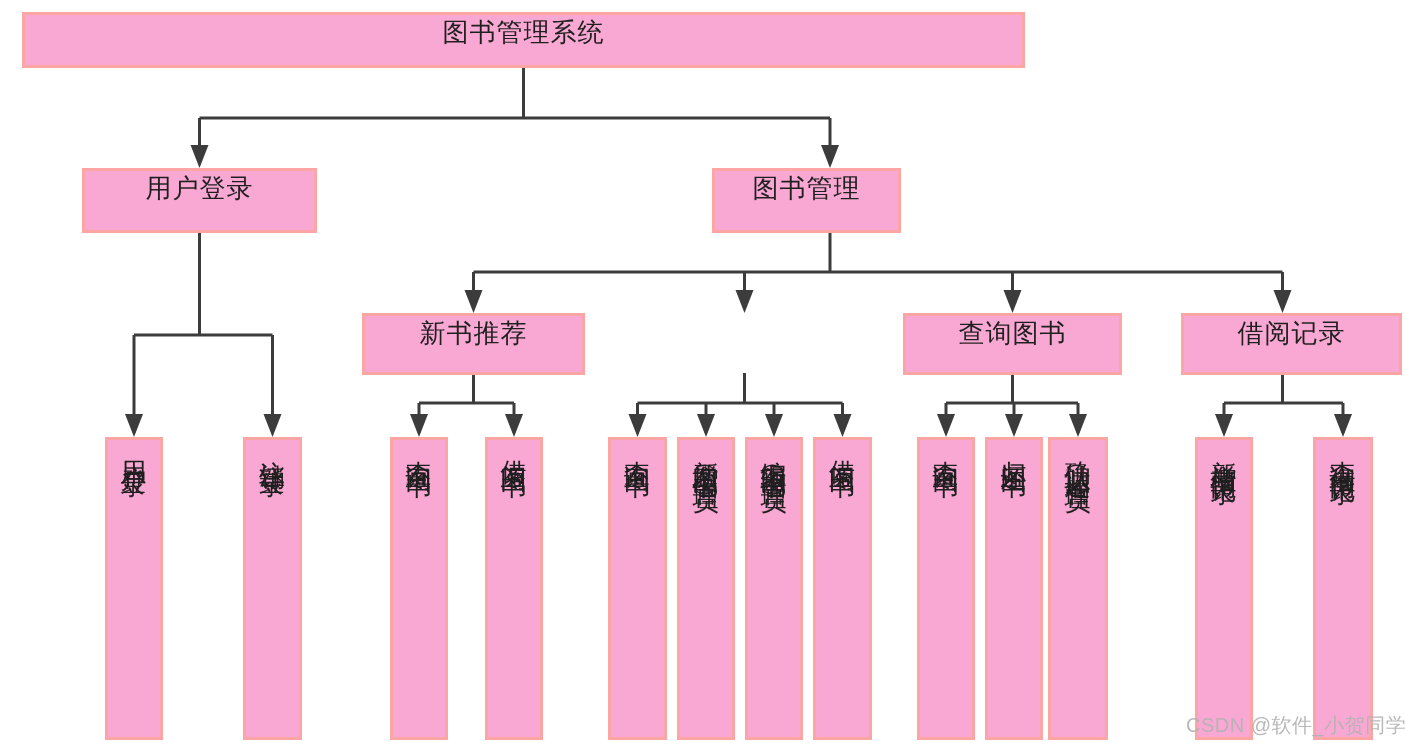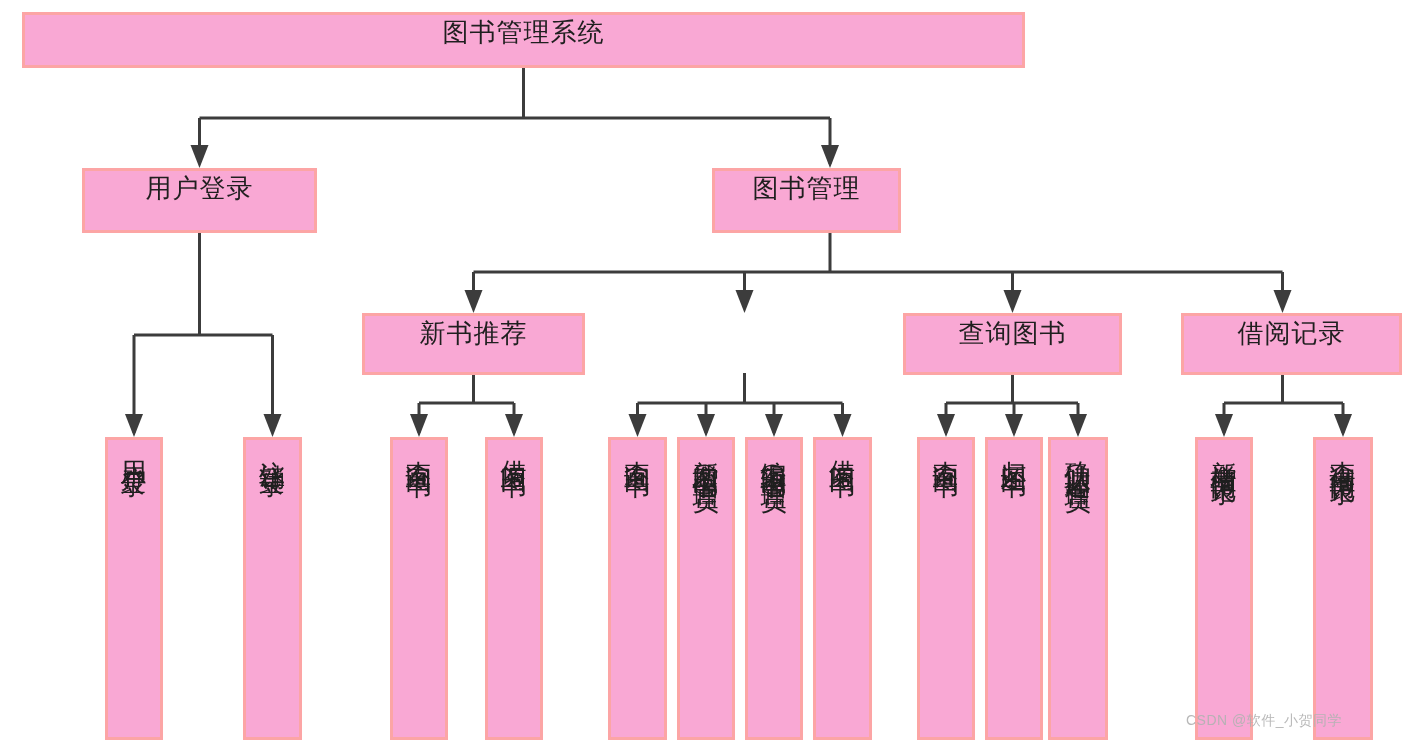--- a/index.html
+++ b/index.html
@@ -53,21 +53,21 @@
   #l-borrow-book-2       { left: 813px;  width: 59px; }
   #l-query-book-3        { left: 917px;  width: 58px; }
   #l-return-book         { left: 985px;  width: 58px; }
   #l-confirm-return      { left: 1048px; width: 60px; }
   #l-add-borrow-record   { left: 1195px; width: 58px; }
   #l-query-borrow-record { left: 1313px; width: 60px; }
   .watermark {
     position: absolute;
     left: 1186px;
     top: 712px;
-    font-size: 14px;
+    font-size: 20px;
     letter-spacing: 0.5px;
     color: rgba(178, 178, 178, 0.92);
     white-space: nowrap;
     z-index: 5;
   }
 </style>
 </head>
 <body>
 
 <div class="canvas">

